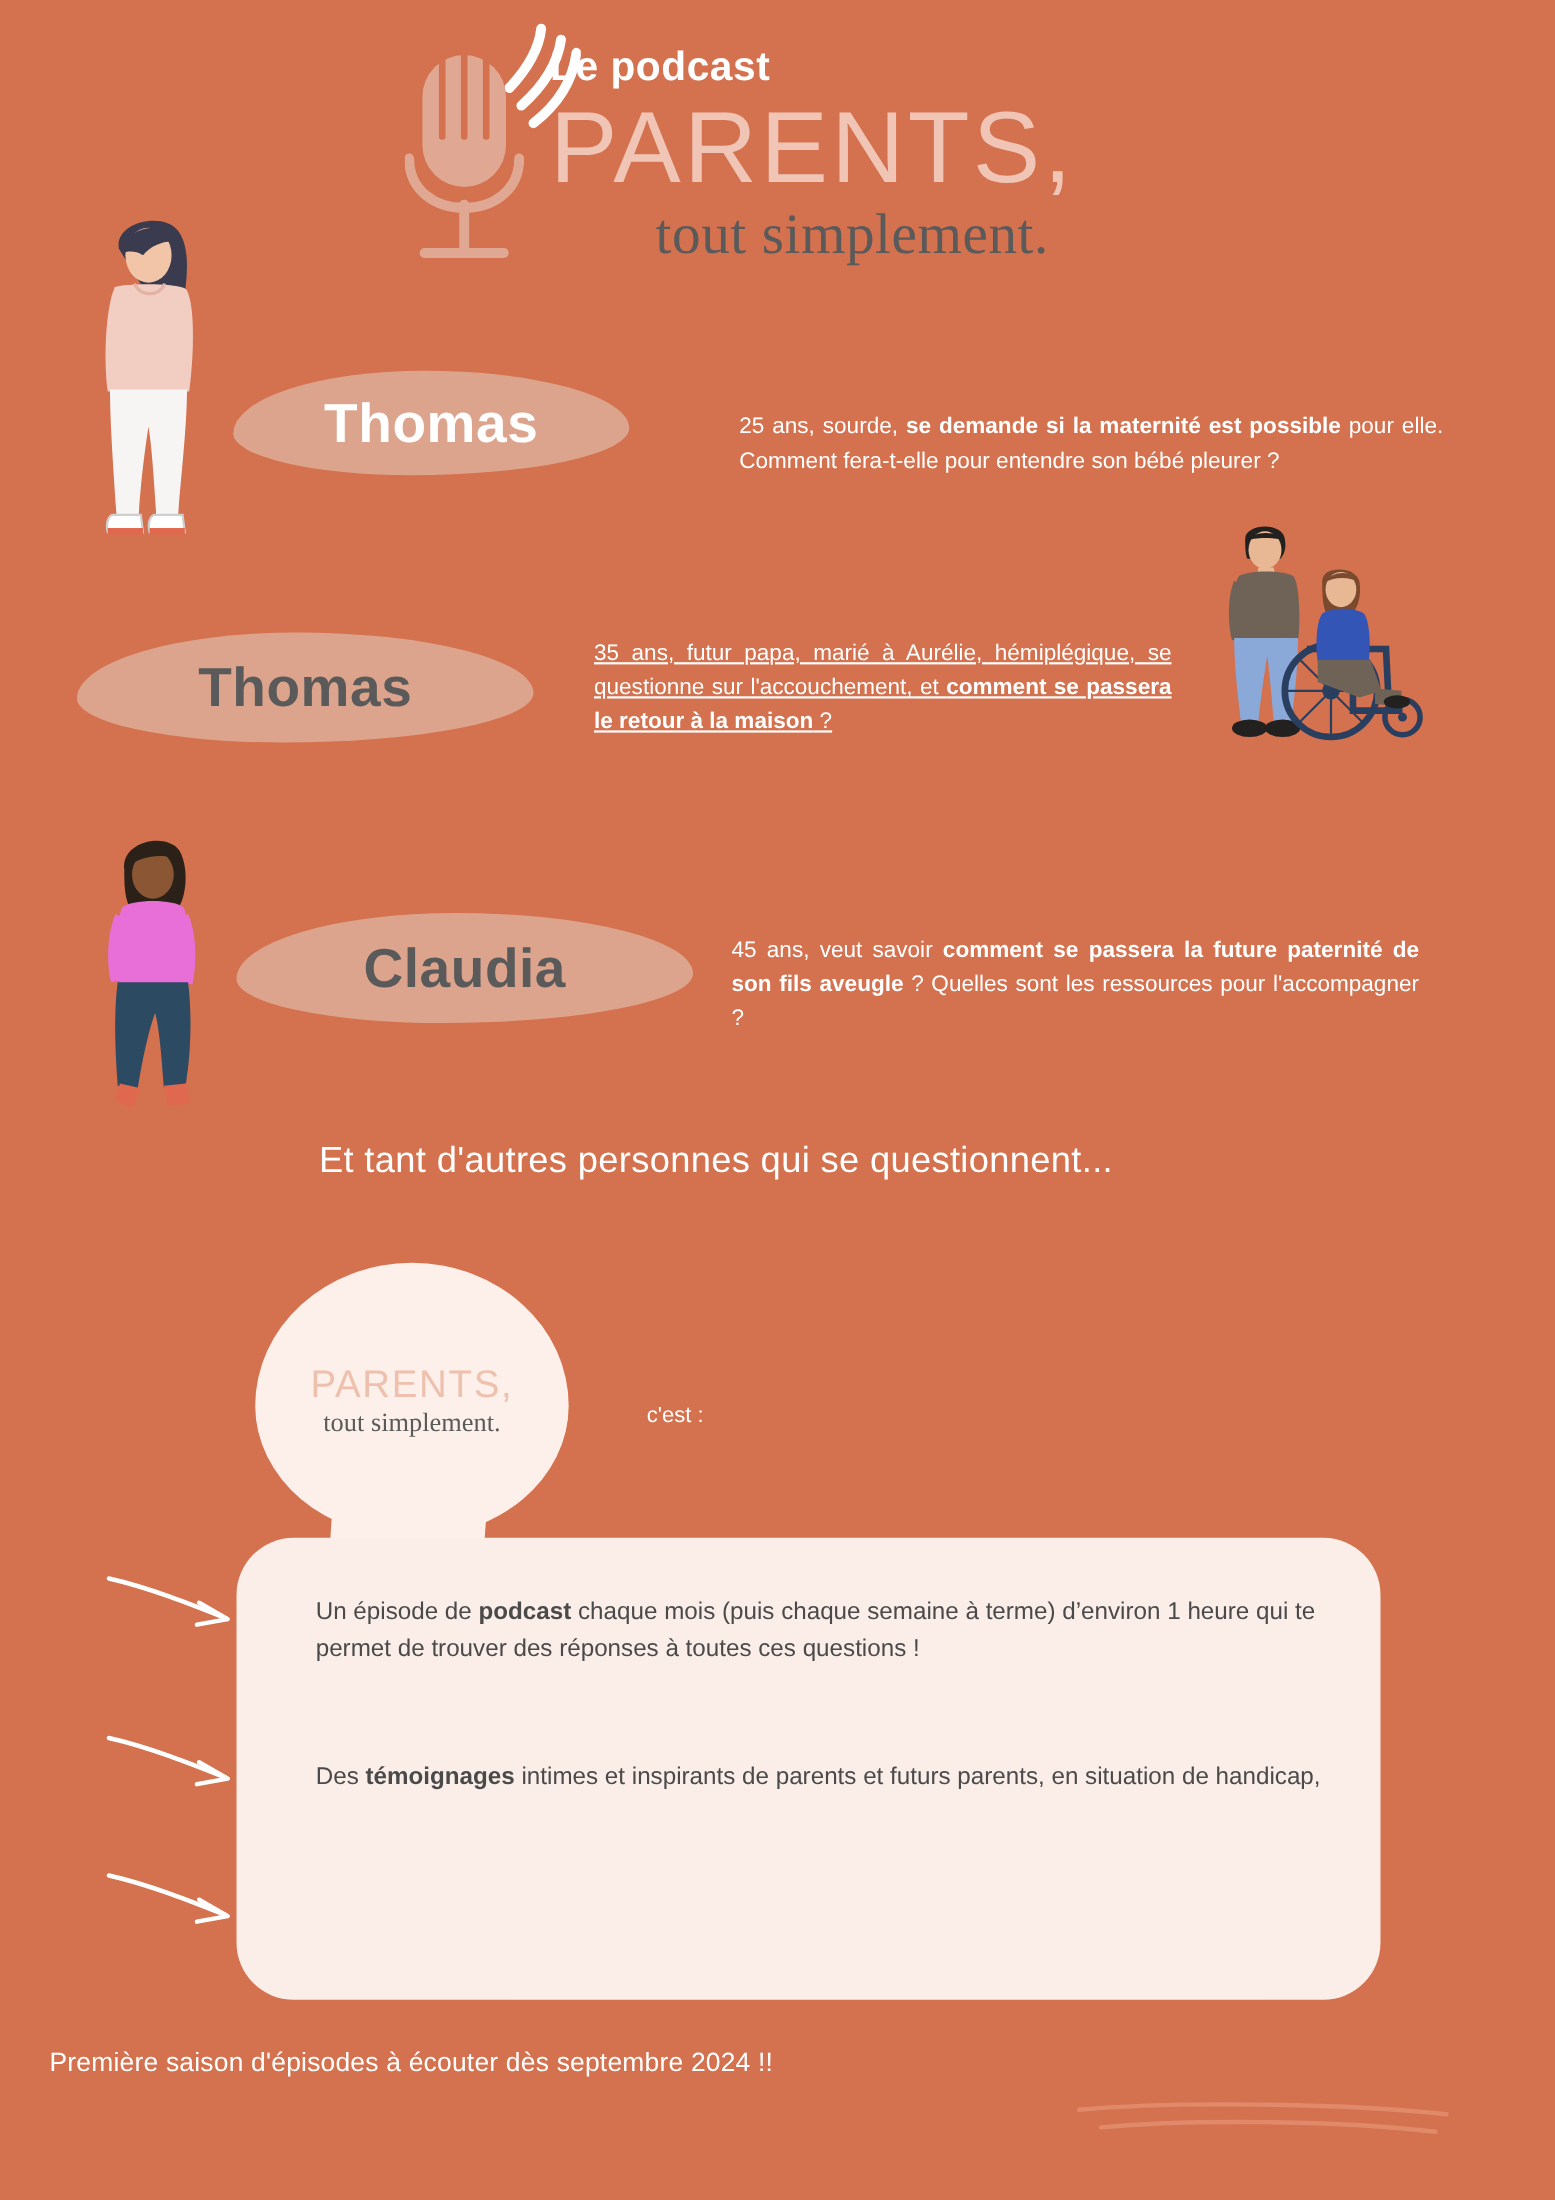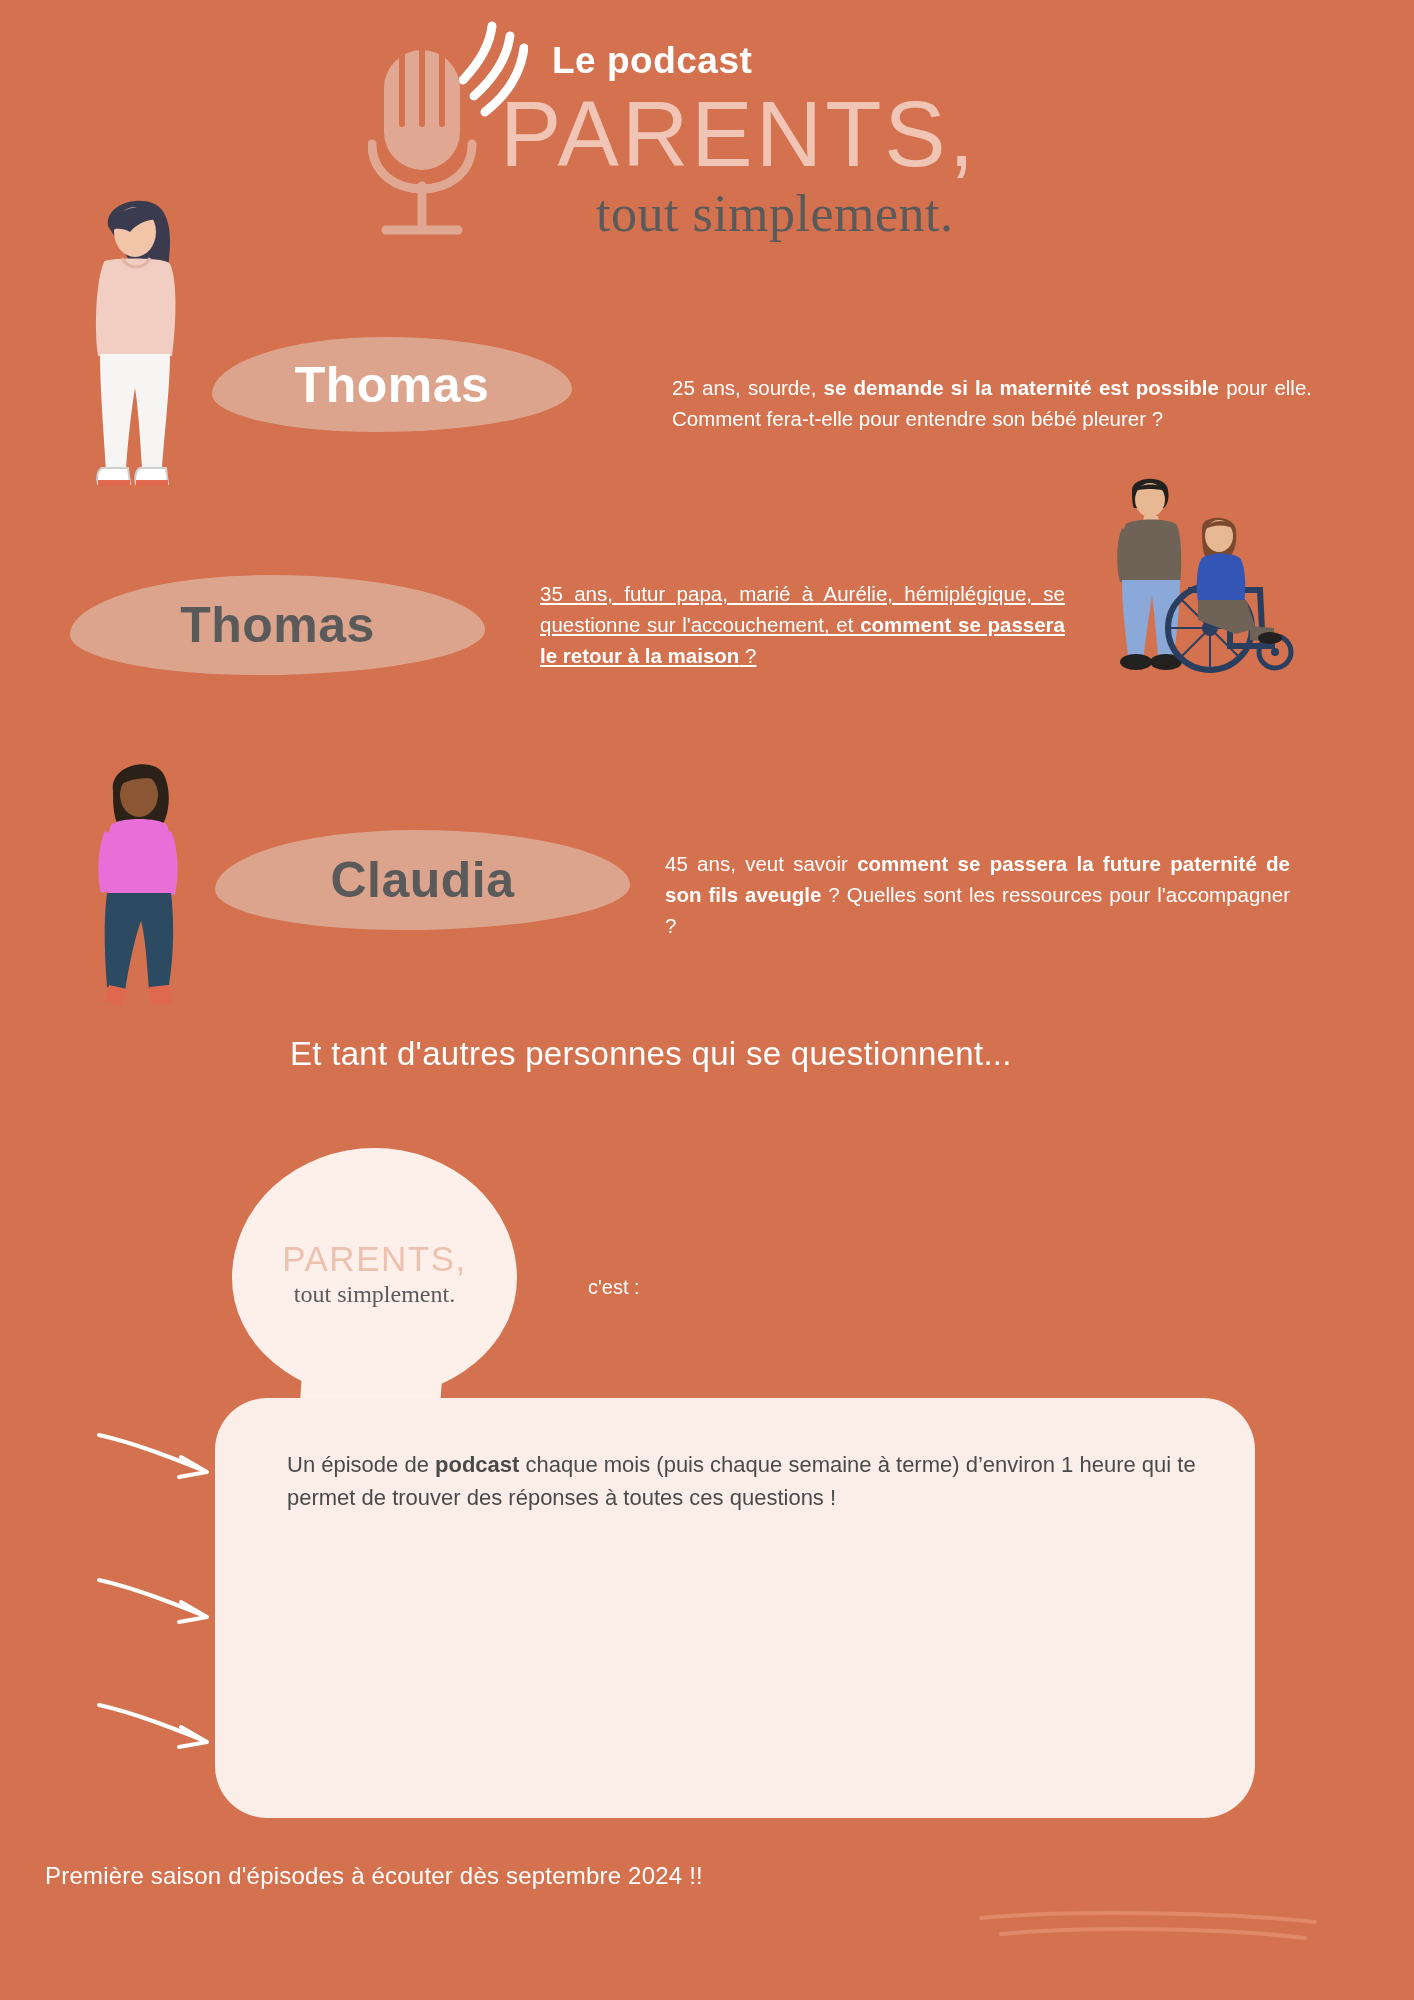--- a/index.html
+++ b/index.html
@@ -35,21 +35,20 @@
     position: absolute;
     left: 500px;
     top: 40px;
     width: 700px;
   }
   .le-podcast {
     font-size: 37px;
     font-weight: bold;
     color: #ffffff;
     letter-spacing: 0.5px;
-    margin-left: 52px;
   }
   .parents-big {
     font-size: 92px;
     color: #f0c5b6;
     letter-spacing: 3px;
     line-height: 1.0;
     font-weight: 400;
     margin-top: 6px;
   }
   .tout-simplement {
@@ -367,20 +366,21 @@
   </div>
   <div class="arrow" id="arrow3">
     <svg width="120" height="60" viewBox="0 0 120 60">
       <path d="M4 10 C40 18 80 34 110 46" stroke="#ffffff" stroke-width="4" fill="none" stroke-linecap="round"></path>
       <path d="M86 32 L112 47 L84 52" stroke="#ffffff" stroke-width="4" fill="none" stroke-linecap="round" stroke-linejoin="round"></path>
     </svg>
   </div>
 
   <div class="card">
     <div class="card-item" id="ci1">Un épisode de <b>podcast</b> chaque mois (puis chaque semaine à terme) d’environ 1 heure qui te permet de trouver des réponses à toutes ces questions !</div>
+    <div class="card-item" id="ci2">Des <b>témoignages</b> intimes et inspirants de parents et futurs parents, en situation de handicap,</div>
   </div>
 
   <div class="footer">Première saison d'épisodes à écouter dès septembre 2024 !!</div>
   <div class="underline-swash">
     <svg width="350" height="40" viewBox="0 0 350 40">
       <path d="M6 10 C90 2 250 4 340 14" stroke="#e08a6a" stroke-width="4" fill="none" stroke-linecap="round"></path>
       <path d="M26 26 C110 18 250 20 330 30" stroke="#e08a6a" stroke-width="4" fill="none" stroke-linecap="round"></path>
     </svg>
   </div>
 

